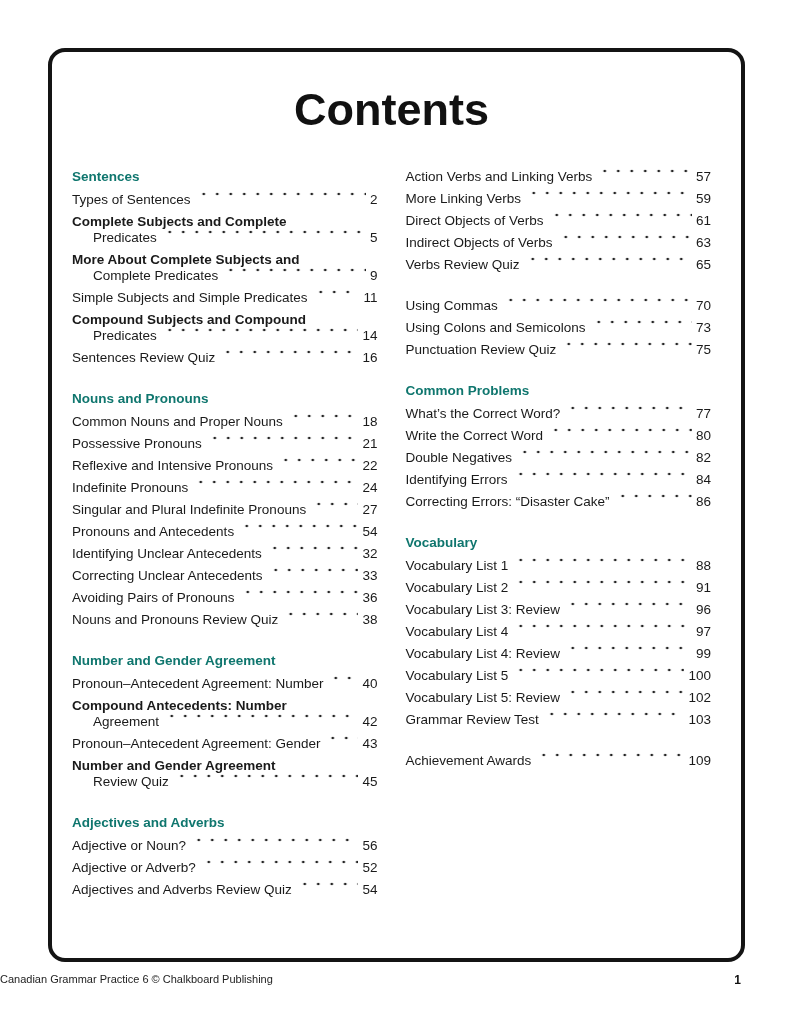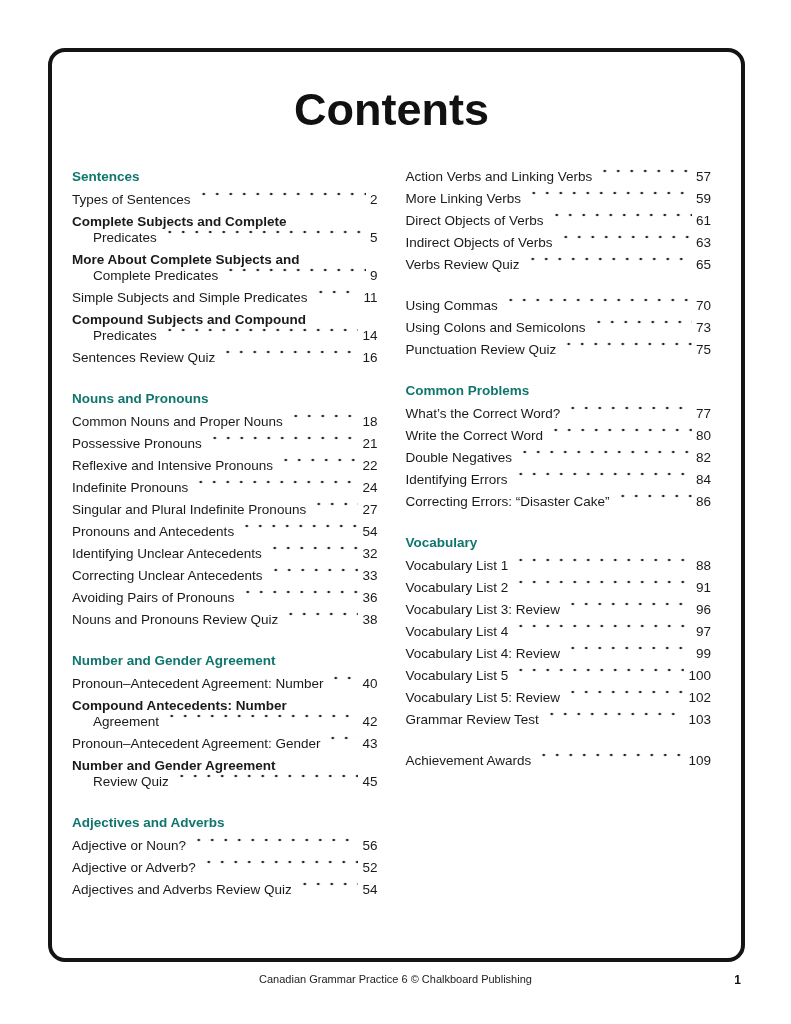--- a/index.html
+++ b/index.html
@@ -86,21 +86,20 @@
     background-position: 0 100%;
   }
   .page-num {
     white-space: nowrap;
   }
   .footer {
     position: absolute;
     left: 0;
     top: 973px;
     width: 791px;
-    text-align: center;
     font-size: 11px;
     color: #222222;
   }
   .footer-page-num {
     position: absolute;
     right: 50px;
     top: 0;
     font-size: 12px;
     font-weight: bold;
     color: #111111;

